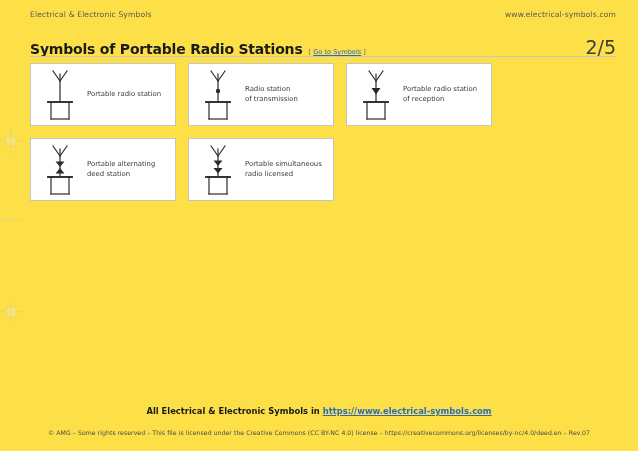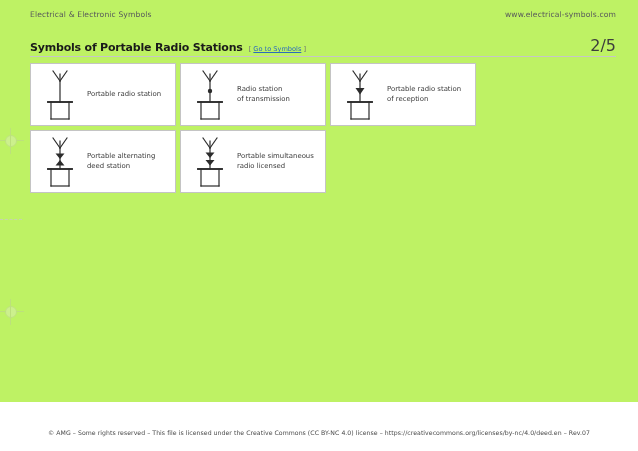--- a/index.html
+++ b/index.html
@@ -8,22 +8,22 @@
     width: 638px;
     height: 451px;
     background: #ffffff;
     font-family: "DejaVu Sans", "Liberation Sans", sans-serif;
     overflow: hidden;
   }
 
   .page {
     position: relative;
     width: 638px;
-    height: 402px;
-    background: #bef264;
+    height: 451px;
+    background: #fde047;
   }
 
   
   .reg-mark {
     position: absolute;
     width: 26px;
     height: 26px;
     opacity: 0.30;
   }
   .reg-mark::before,
@@ -83,38 +83,38 @@
     display: flex;
     align-items: baseline;
     justify-content: space-between;
   }
   .title-left {
     display: flex;
     align-items: baseline;
     gap: 6px;
   }
   .page-title {
-    font-size: 11px;
+    font-size: 14px;
     font-weight: bold;
     color: #1a1a1a;
     letter-spacing: -0.2px;
     white-space: nowrap;
   }
   .goto-wrap {
     font-size: 6.6px;
     color: #6d6e71;
     white-space: nowrap;
   }
   .goto-link {
     color: #2a6bbd;
     text-decoration: underline;
     cursor: pointer;
   }
   .page-number {
-    font-size: 16px;
+    font-size: 19px;
     color: #3d3d3d;
     font-weight: normal;
     white-space: nowrap;
   }
   .title-rule {
     position: absolute;
     left: 30px;
     top: 56px;
     width: 586px;
     height: 1px;
@@ -122,21 +122,21 @@
   }
 
   
   .grid {
     position: absolute;
     left: 30px;
     top: 63px;
     width: 588px;
     display: flex;
     flex-wrap: wrap;
-    gap: 4px;
+    gap: 12px;
   }
   .card {
     width: 146px;
     height: 63px;
     border: 1px solid #c4c4c4;
     background: #ffffff;
     display: flex;
     align-items: center;
     padding: 0 4px 0 6px;
   }
@@ -306,15 +306,16 @@
           <polygon points="15.5,18.5 24.5,18.5 20,24" fill="#2b2b2b"></polygon>
           <polygon points="15.5,26 24.5,26 20,31.5" fill="#2b2b2b"></polygon>
         </svg>
       </div>
       <div class="card-label">Portable simultaneous
 radio licensed</div>
     </div>
 
   </div>
 
+  <div class="footer-main"><span>All Electrical &amp; Electronic Symbols in </span><span class="flink">https://www.electrical-symbols.com</span></div>
   <div class="footer-legal">© AMG – Some rights reserved – This file is licensed under the Creative Commons (CC BY-NC 4.0) license – https://creativecommons.org/licenses/by-nc/4.0/deed.en – Rev.07</div>
 
 </div>
 
 </body></html>

